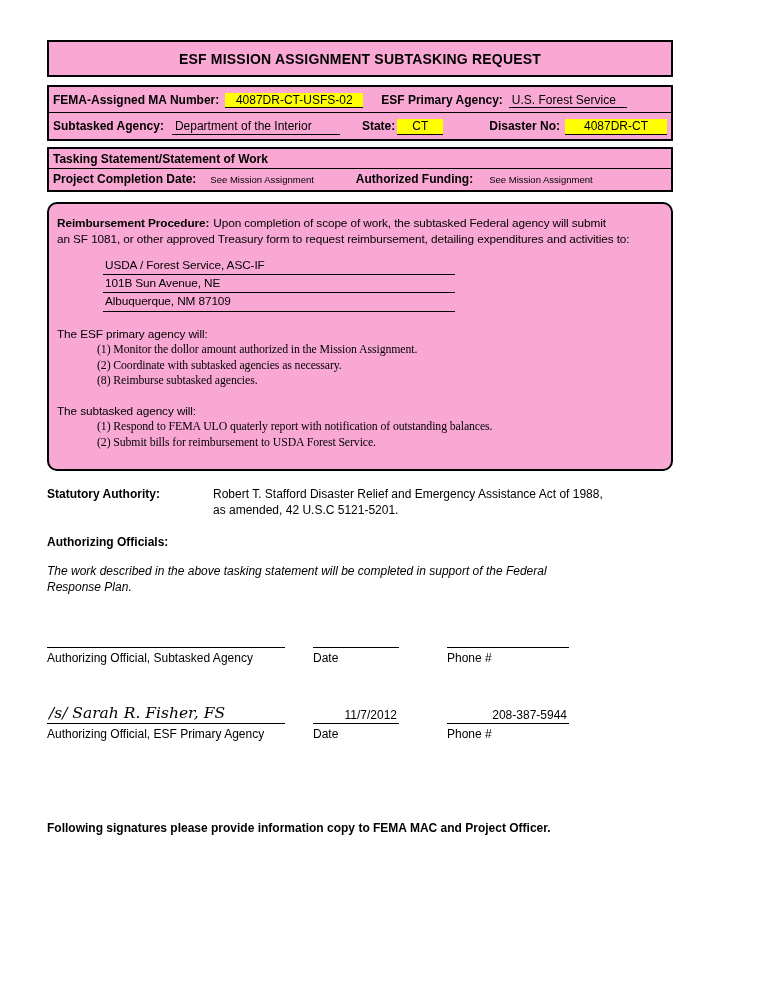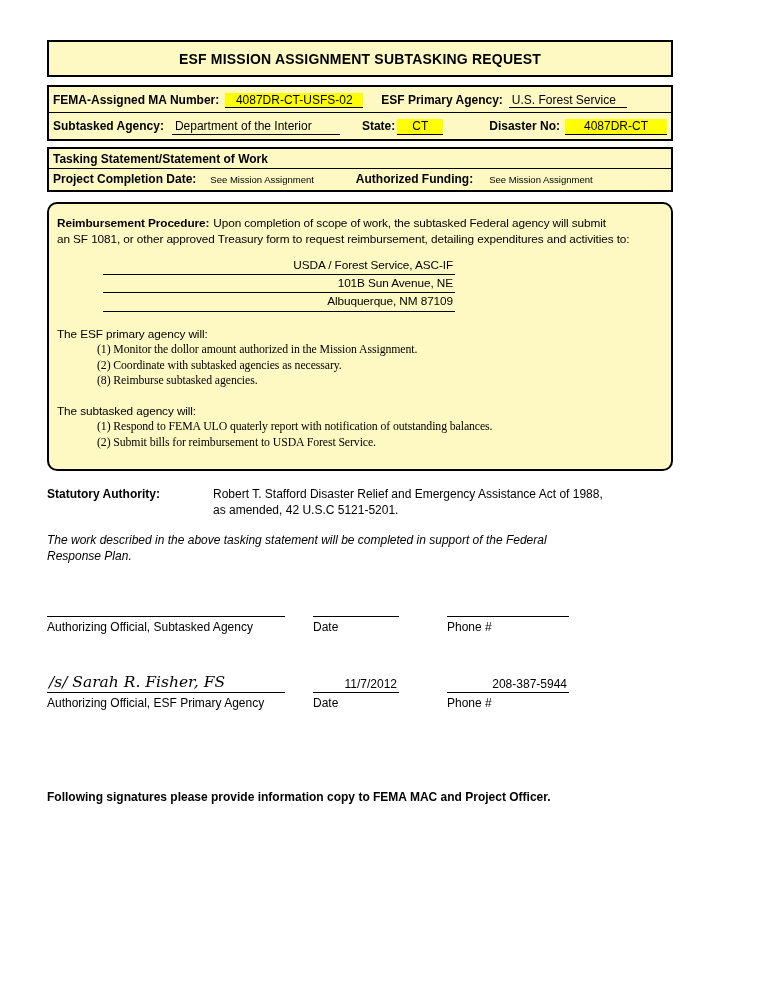--- a/index.html
+++ b/index.html
@@ -5,21 +5,21 @@
   * { box-sizing: border-box; margin: 0; padding: 0; }
   html, body { width: 768px; height: 994px; }
   body {
     background: #ffffff;
     color: #000000;
     font-family: "Liberation Sans", "DejaVu Sans", sans-serif;
     font-size: 12px;
     position: relative;
   }
   .content { position: absolute; left: 47px; top: 40px; width: 626px; }
-  .box { border: 2px solid #000; background: #fef9c3; }
+  .box { border: 2px solid #000; background: #f9a8d4; }
   .gap6 { height: 6px; } .gap8 { height: 8px; } .gap10 { height: 10px; }
   .lbl { font-weight: bold; }
   .hl { background: var(--color-highlight, #ffff00); text-align: center; }
   .u { border-bottom: 1px solid #000; }
   .pre { white-space: pre-wrap; }
 
   .title-box { height: 37px; display: flex; align-items: center; justify-content: center; }
   .title-text { font-weight: bold; font-size: 14px; letter-spacing: 0.2px; }
 
   .hdr-row { display: flex; align-items: baseline; padding: 6px 4px 4px 4px; }
@@ -35,21 +35,21 @@
 
   .tasking-header { font-weight: bold; padding: 3px 4px 2px; }
   .tasking-body { min-height: 99px; padding: 1px 4px 2px; font-size: 11.5px; line-height: 1.3; white-space: pre-wrap; }
   .completion-row { display: flex; align-items: baseline; padding: 3px 4px 4px; }
   .small { font-size: 9.5px; }
   .ml14 { margin-left: 14px; } .fund-lbl { margin-left: 42px; } .fund-val { margin-left: 16px; }
 
   .reimb { margin-top: 0; padding: 12px 8px 18px 8px; font-size: 11.8px; letter-spacing: -0.1px; border-radius: 10px; }
   .para { line-height: 1.35; }
   .para .lbl { margin-right: 4px; }
-  .addr { margin: 9px 0 0 46px; width: 352px; text-align: right; }
+  .addr { margin: 9px 0 0 46px; width: 352px; }
   .addr-line { border-bottom: 1px solid #000; padding: 1px 2px; line-height: 1.3; }
   .list { margin-top: 15px; line-height: 1.32; }
   .li { margin-left: 40px; font-family: Liberation Serif, serif; }
 
   .stat-row { display: flex; margin-top: 15px; line-height: 1.35; }
   .stat-label { width: 166px; flex: none; }
   .officials-label { margin-top: 17px; }
   .note { margin-top: 14px; font-style: italic; line-height: 1.35; }
 
   .sig-row { display: flex; align-items: flex-end; }
@@ -130,20 +130,21 @@
       <div class="li">(2) Submit bills for reimbursement to USDA Forest Service.</div>
     </div>
   </div>
 
   <div class="stat-row">
     <span class="lbl stat-label">Statutory Authority:</span>
     <span class="pre">Robert T. Stafford Disaster Relief and Emergency Assistance Act of 1988,
 as amended, 42 U.S.C 5121-5201.</span>
   </div>
 
+  <div class="lbl officials-label">Authorizing Officials:</div>
 
   <div class="note pre">The work described in the above tasking statement will be completed in support of the Federal
 Response Plan.</div>
 
   <div class="sig-row sig1">
     <div class="c1">
       <div class="sig-top"></div>
       <div class="sig-label">Authorizing Official, Subtasked Agency</div>
     </div>
     <div class="c2">

